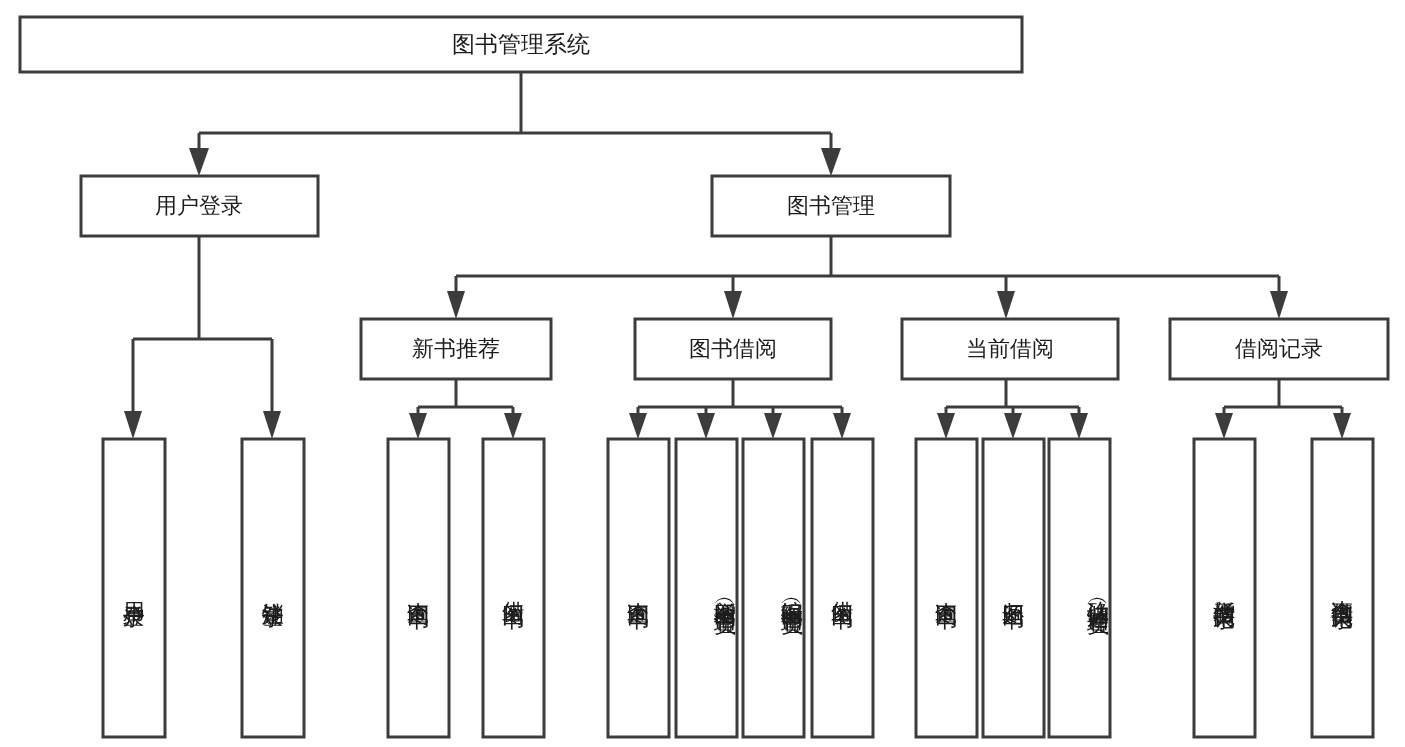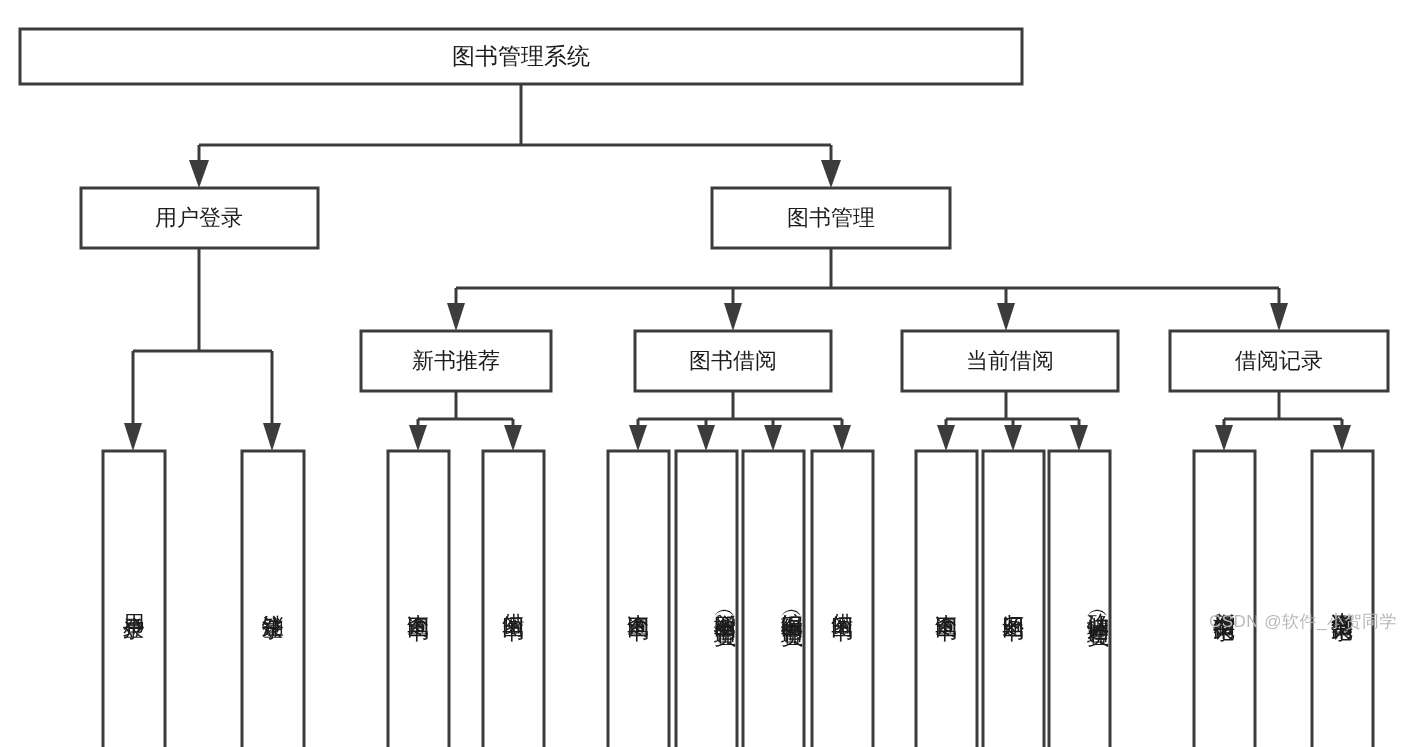--- a/index.html
+++ b/index.html
@@ -9,21 +9,21 @@
   }
   body {
     width: 1405px;
     height: 747px;
     font-family: "Liberation Sans", "DejaVu Sans", sans-serif;
     overflow: hidden;
     position: relative;
   }
   #diagram-root {
     position: absolute;
-    left: 0; top: 16px;
+    left: 0; top: 4px;
     width: 1405px;
     height: 621px;
   }
   svg#flow {
     display: block;
     width: 1405px;
     height: 747px;
   }
   .node-box {
     fill: #ffffff;
@@ -205,14 +205,13 @@
   <div class="vlabel" style="left:608px;  top:435px; width:61px; height:298px;">查询图书</div>
   <div class="vlabel" style="left:676px;  top:435px; width:61px; height:298px; align-items:flex-start; padding-top:8px; box-sizing:border-box;">新增图书（管理员）</div>
   <div class="vlabel" style="left:743px;  top:435px; width:61px; height:298px; align-items:flex-start; padding-top:8px; box-sizing:border-box;">编辑图书（管理员）</div>
   <div class="vlabel" style="left:812px;  top:435px; width:61px; height:298px;">借阅图书</div>
   <div class="vlabel" style="left:916px;  top:435px; width:61px; height:298px;">查询图书</div>
   <div class="vlabel" style="left:983px;  top:435px; width:61px; height:298px;">归还图书</div>
   <div class="vlabel" style="left:1049px; top:435px; width:61px; height:298px; align-items:flex-start; padding-top:8px; box-sizing:border-box;">确认归还（管理员）</div>
   <div class="vlabel" style="left:1194px; top:435px; width:61px; height:298px;">新增借阅记录</div>
   <div class="vlabel" style="left:1312px; top:435px; width:61px; height:298px;">查询借阅记录</div>
 
-  <div id="watermark">CSDN @软件_小贺同学</div>
 </div>
 
 </body></html>

